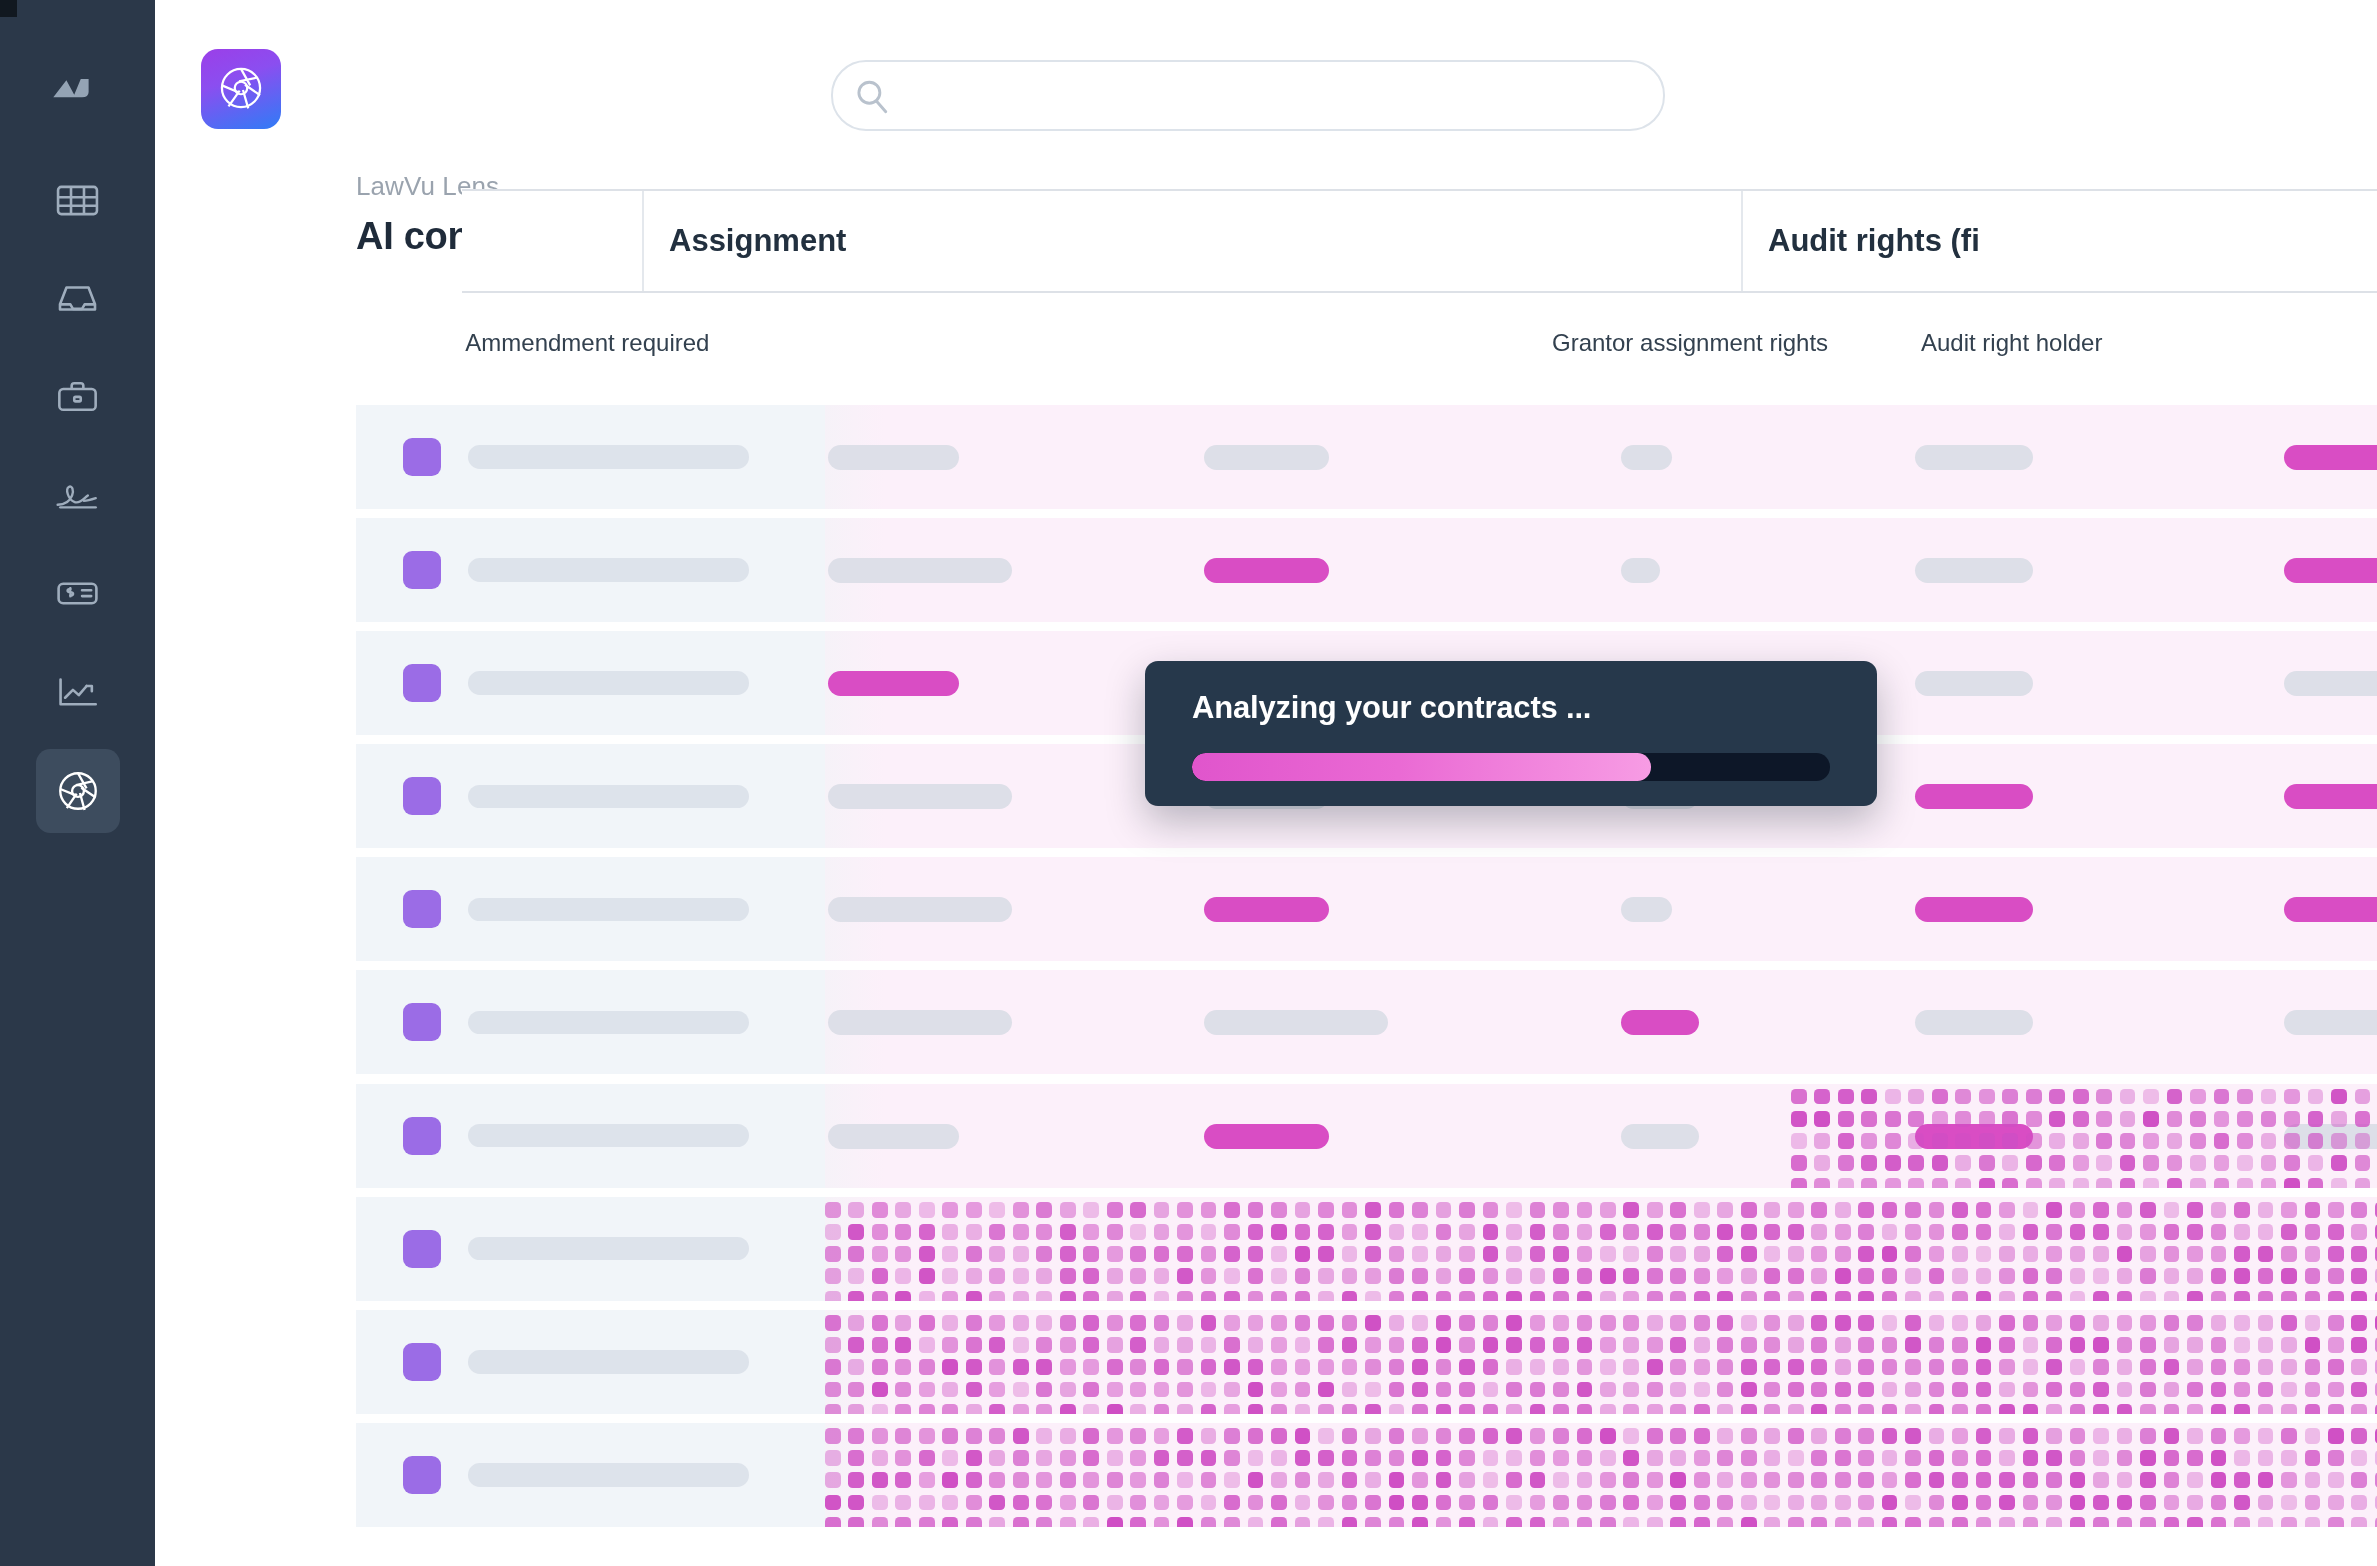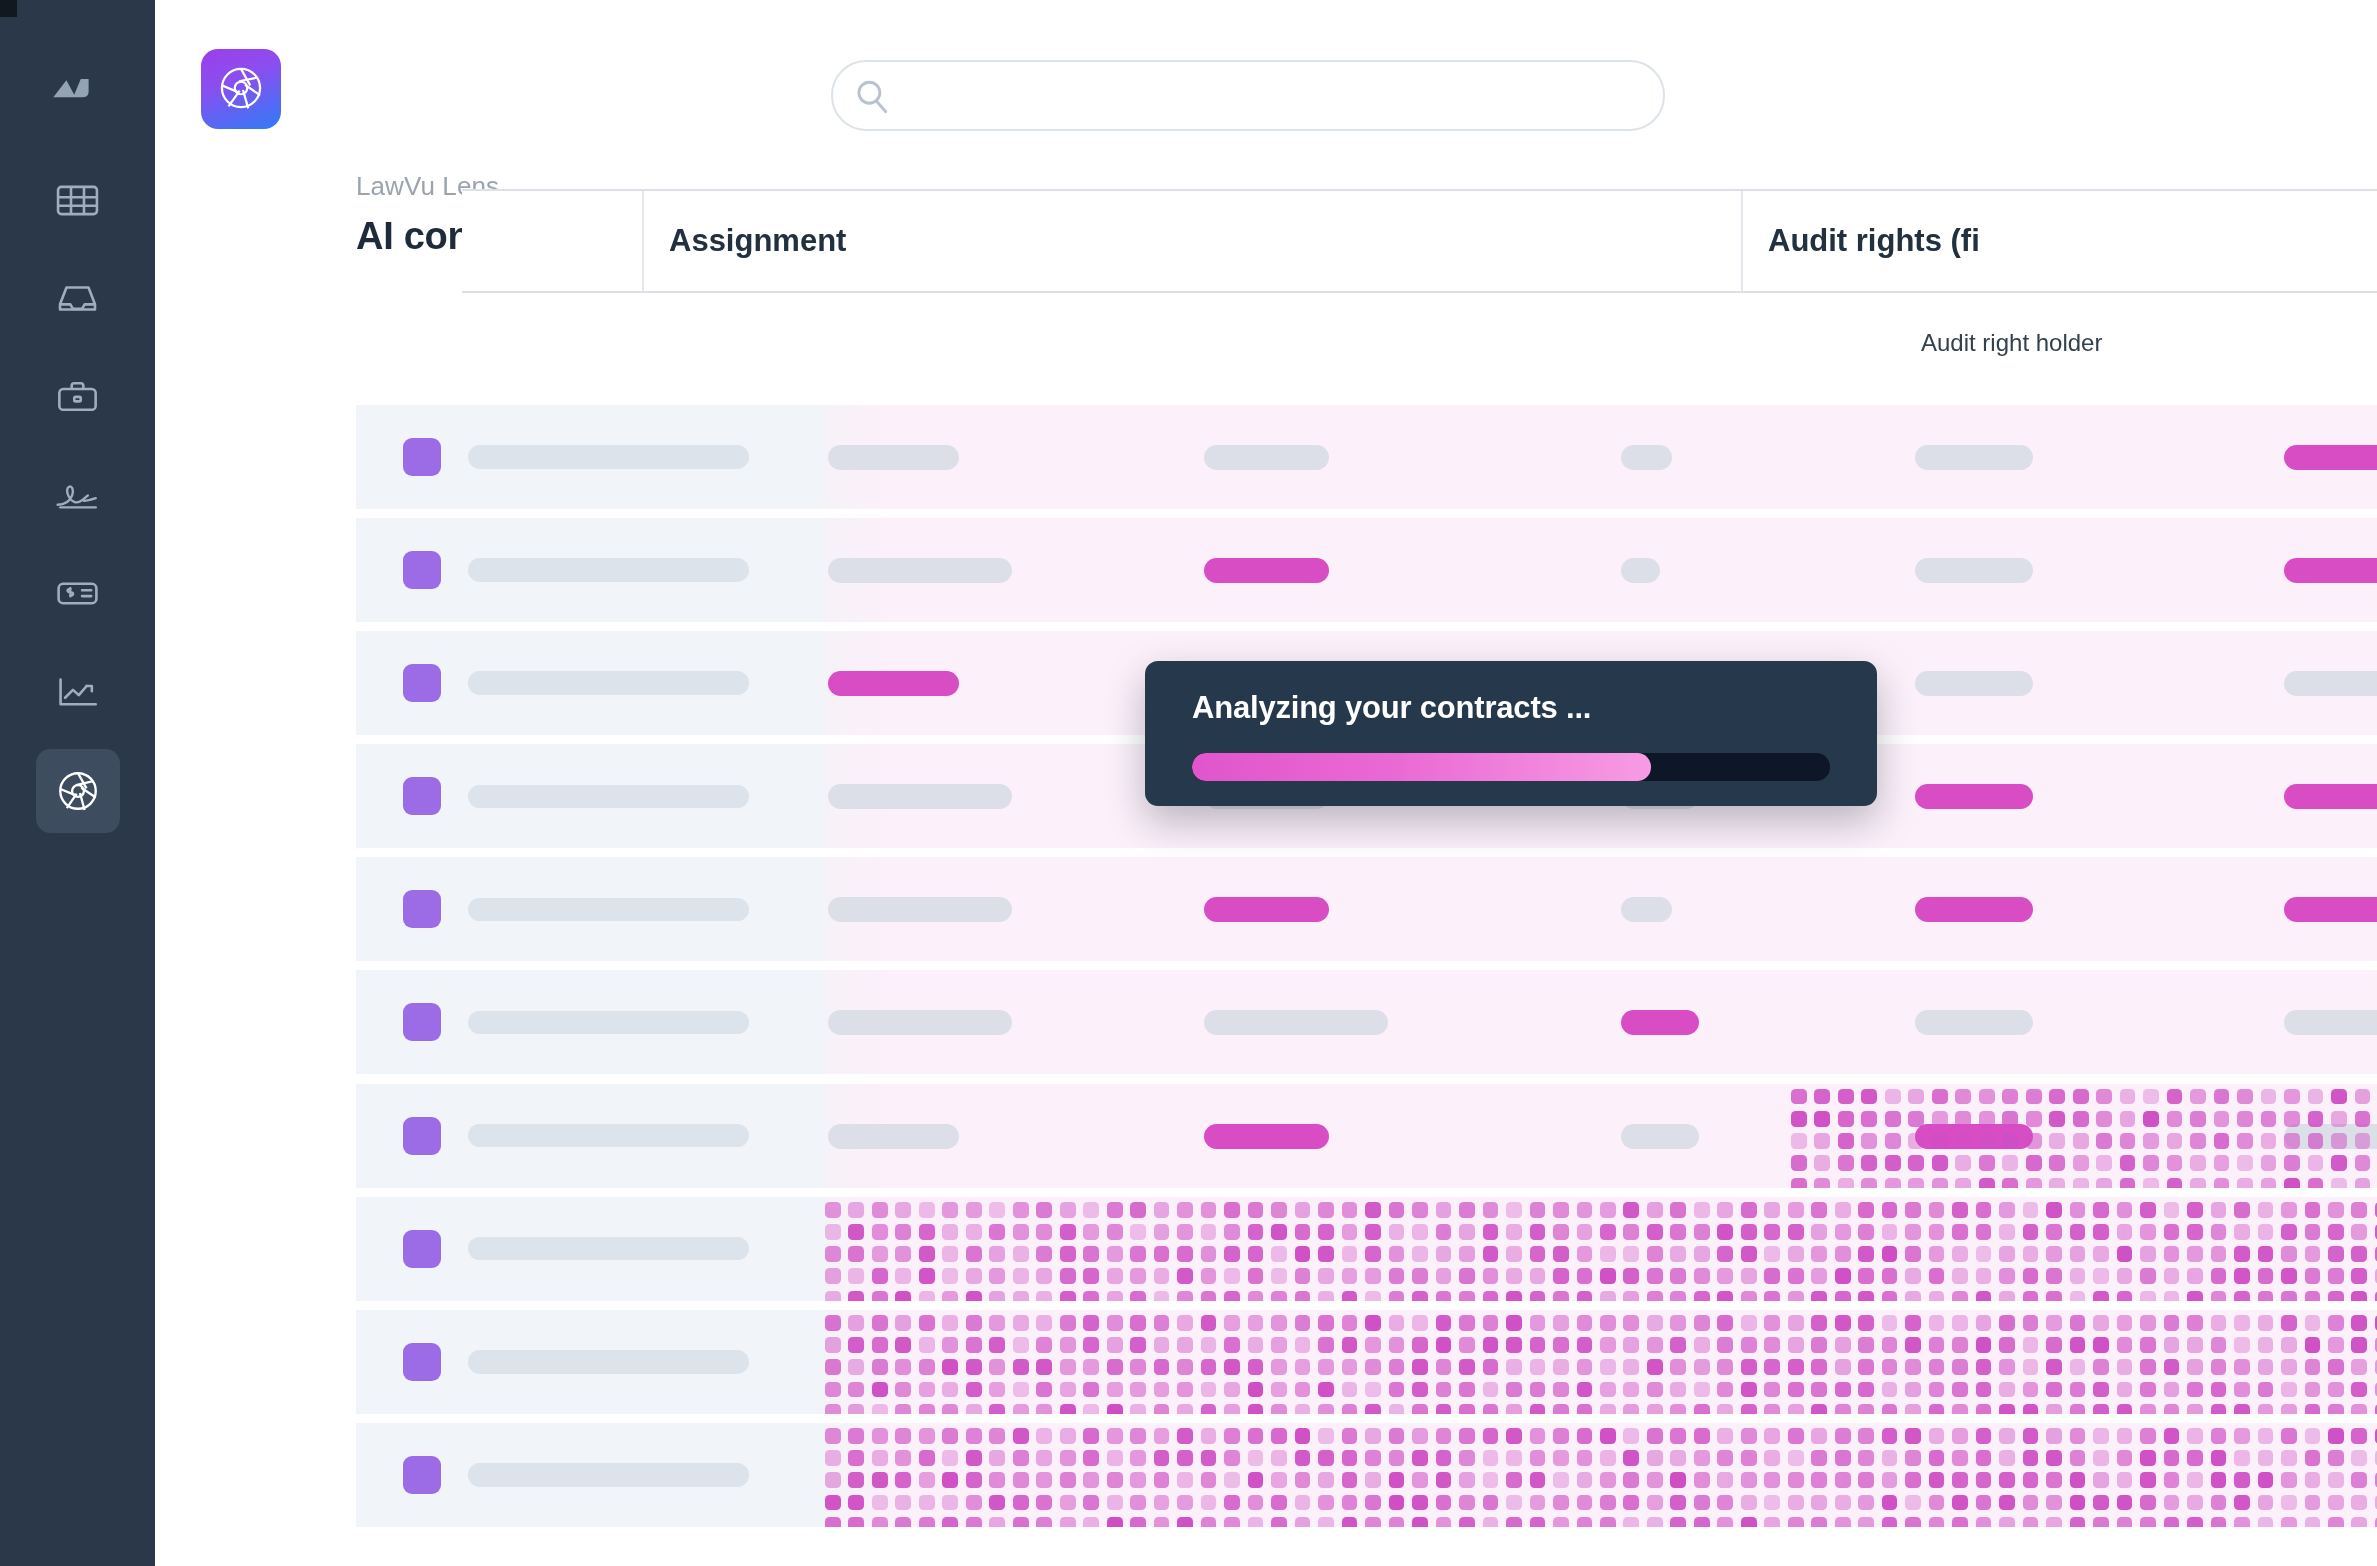--- a/index.html
+++ b/index.html
@@ -272,20 +272,26 @@
     <section id="table">
       <div id="group-header-row">
           <div class="group-cell" style="left: 180px; width: 1100px;">
             <span>Assignment</span>
           </div>
           <div class="group-cell" style="left: 1279px; width: 636px;">
             <span>Audit rights (fi</span>
           </div>
         </div>
       <div id="sub-header-row">
+          <div class="sub-cell" style="left: 3.3px;">
+            <span>Ammendment required</span>
+          </div>
+          <div class="sub-cell" style="left: 1090px;">
+            <span>Grantor assignment rights</span>
+          </div>
           <div class="sub-cell" style="left: 1459px;">
             <span>Audit right holder</span>
           </div>
         </div>
       <div id="rows">
           <div class="row">
             <div class="row-left">
               <div class="row-icon"></div>
               <div class="row-skel"></div>
             </div>

